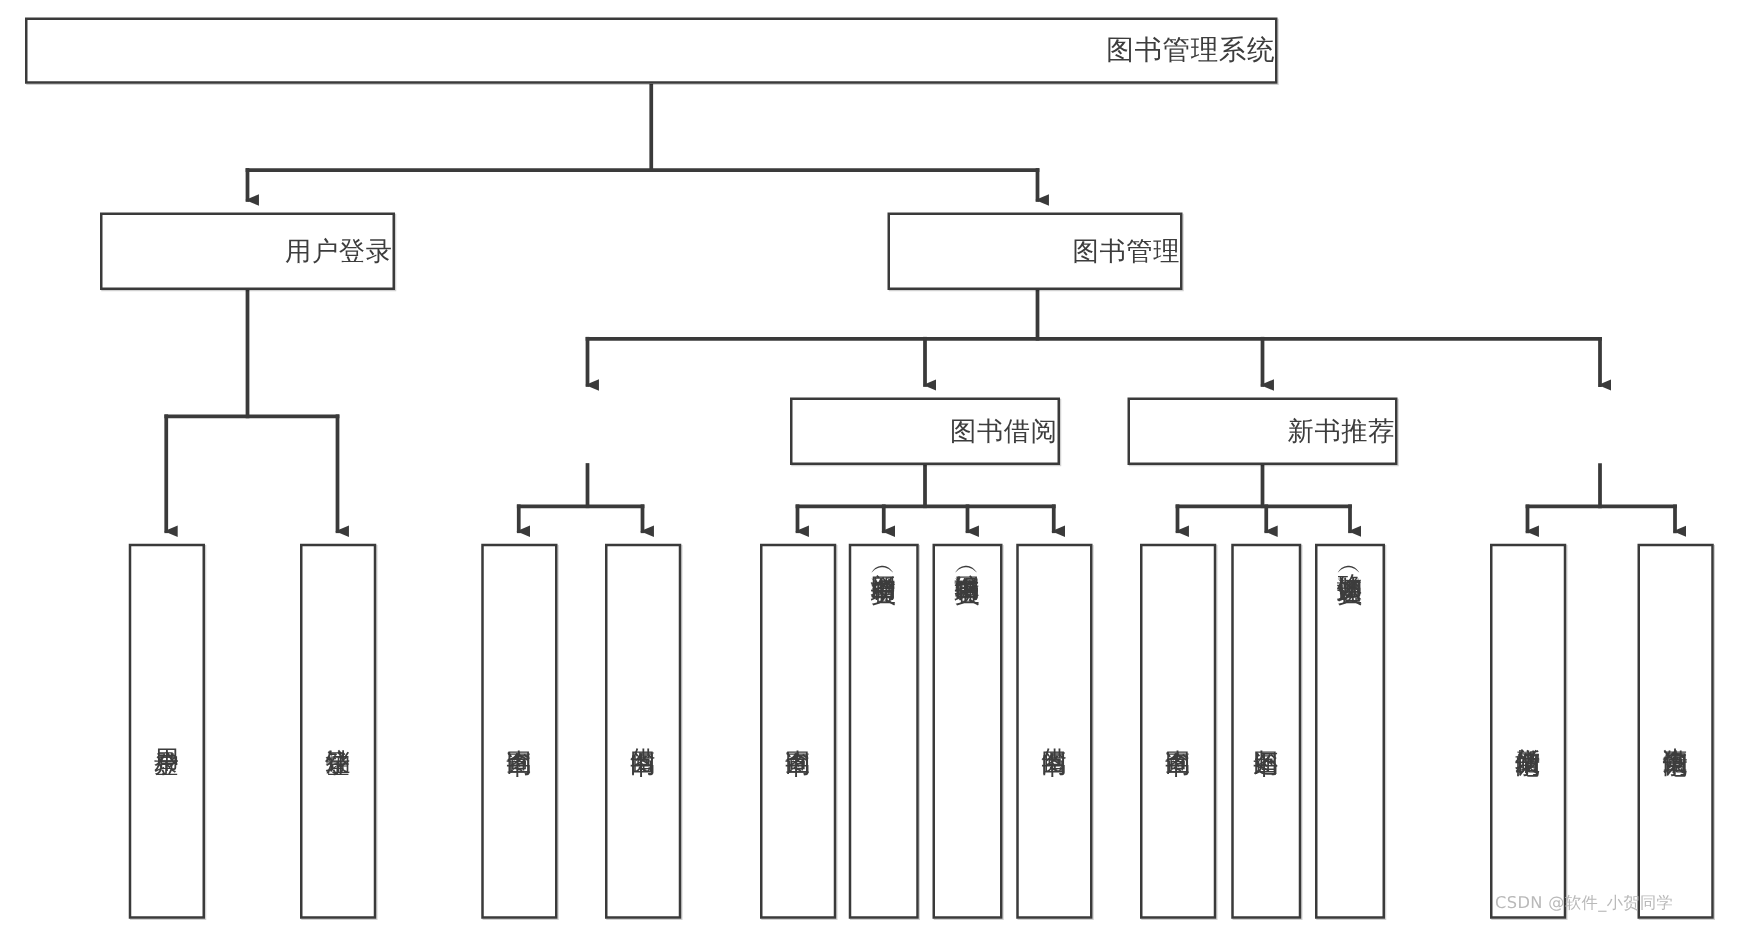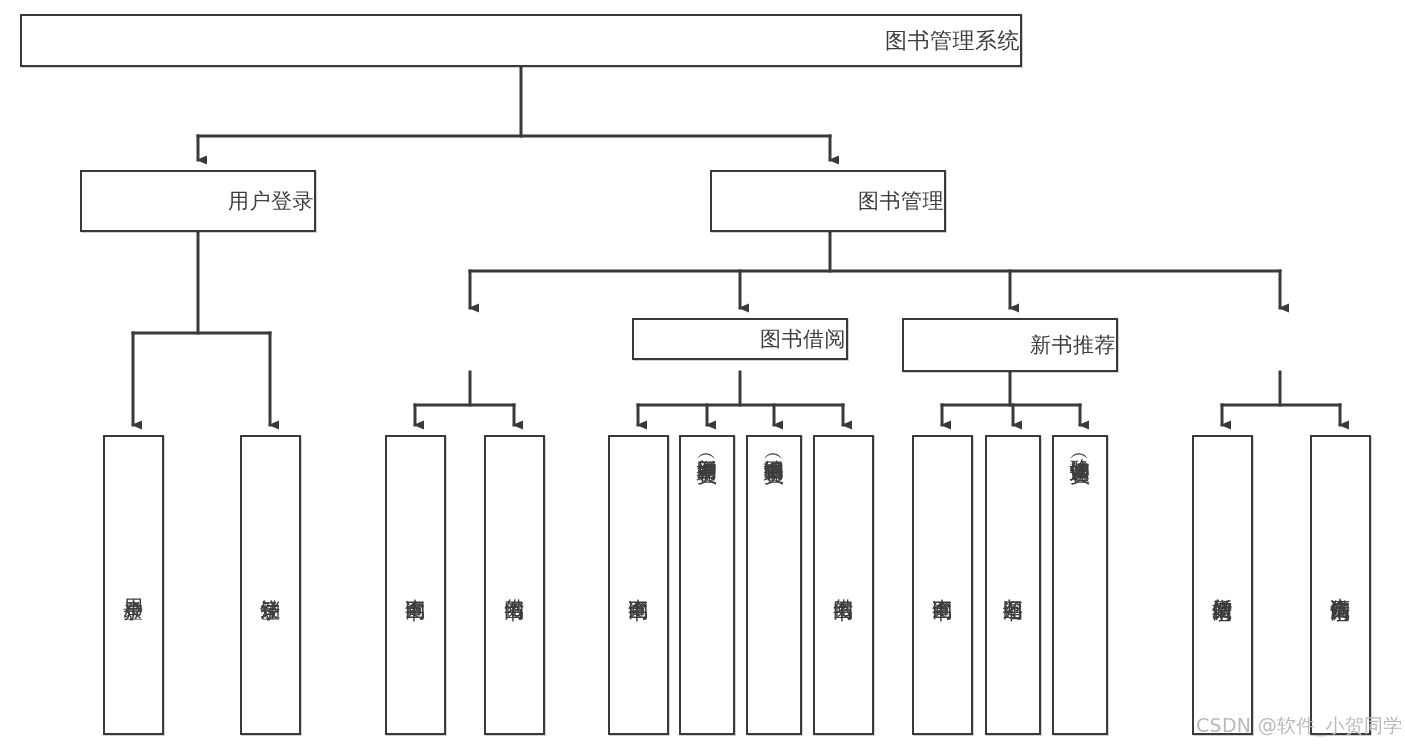--- a/index.html
+++ b/index.html
@@ -67,21 +67,21 @@
     white-space: nowrap;
   }
   .node.vertical.centered {
     align-items: center;
     padding-top: 0;
   }
   .watermark {
     position: absolute;
     left: 1196px;
     top: 713px;
-    font-size: 19px;
+    font-size: 13px;
     color: #b9b9b9;
     white-space: nowrap;
     font-family: "DejaVu Sans", "Liberation Sans", sans-serif;
     letter-spacing: 0.3px;
   }
 </style>
 </head>
 <body>
 
 <div id="diagram-root">
@@ -141,21 +141,21 @@
     <span class="label">图书管理系统</span>
   </div>
 
   <div class="node horizontal" style="left:80px; top:170px; width:236px; height:62px;">
     <span class="label">用户登录</span>
   </div>
   <div class="node horizontal" style="left:710px; top:170px; width:236px; height:62px;">
     <span class="label">图书管理</span>
   </div>
 
-  <div class="node horizontal" style="left:632px; top:318px; width:216px; height:42px;">
+  <div class="node horizontal" style="left:632px; top:318px; width:216px; height:54px;">
     <span class="label">图书借阅</span>
   </div>
   <div class="node horizontal" style="left:902px; top:318px; width:216px; height:54px;">
     <span class="label">新书推荐</span>
   </div>
 
   <div class="node vertical centered" style="left:103px; top:435px; width:61px; height:300px;">
     <span class="label">用户登录</span>
   </div>
   <div class="node vertical centered" style="left:240px; top:435px; width:61px; height:300px;">

